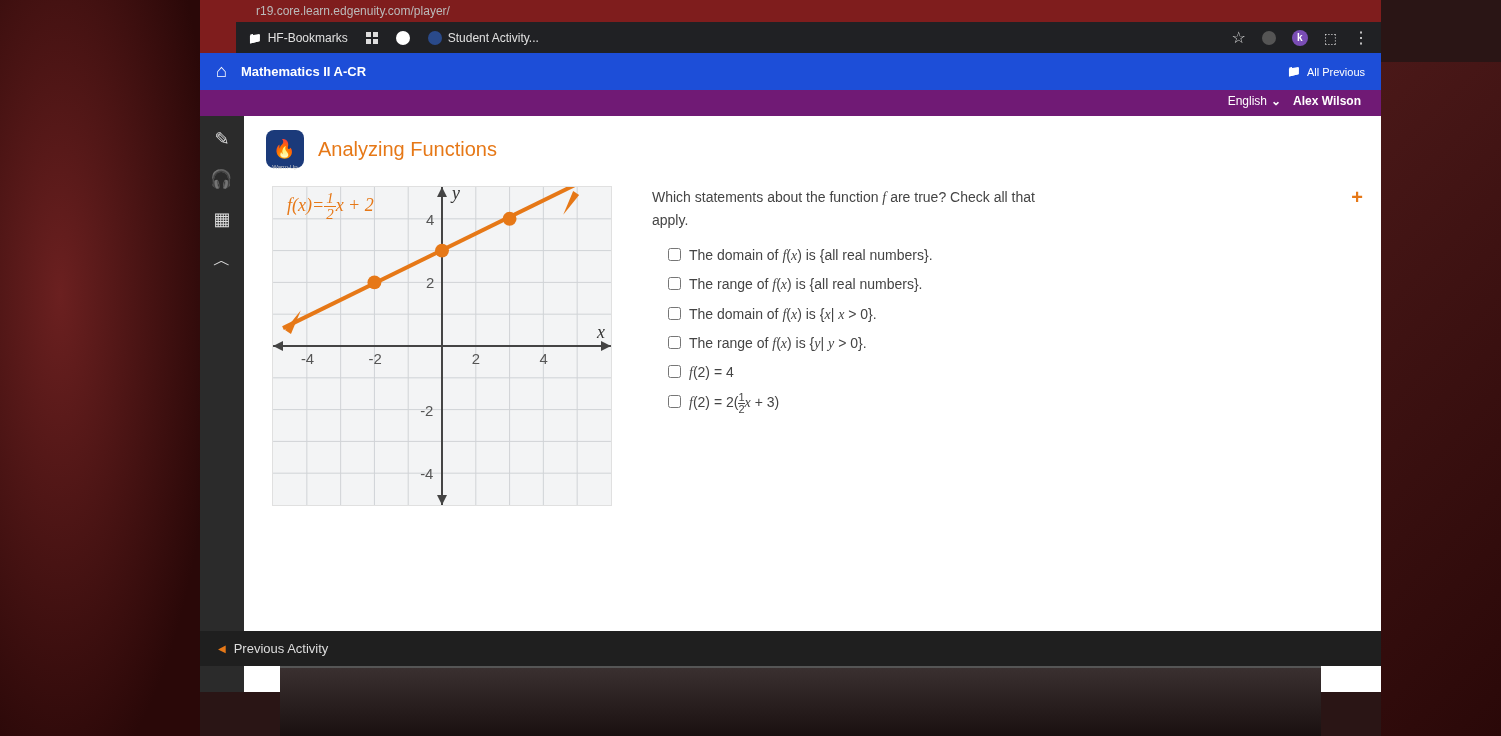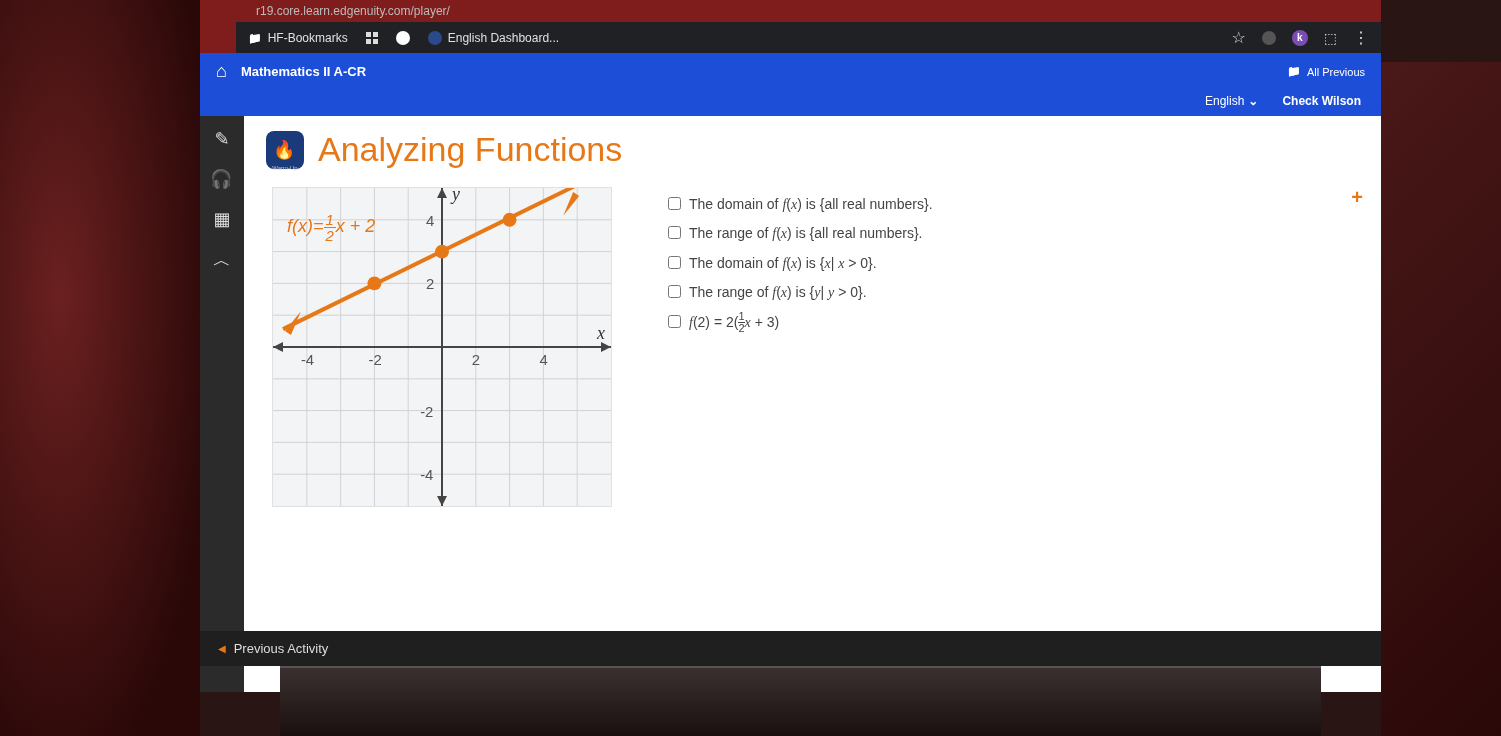--- a/index.html
+++ b/index.html
@@ -75,33 +75,33 @@
     display:flex; align-items:center; gap:14px;
     padding: 14px 22px 10px 22px;
   }
   .warm-icon{
     width:38px;height:38px;border-radius:8px;background:#1b3a7a;
     display:flex;align-items:center;justify-content:center;color:#fff;font-size:20px;
     position:relative;
   }
   .warm-icon::after{content:"🔥"; font-size:18px;}
   .warm-label{position:absolute; bottom:-2px; left:2px; right:2px; font-size:6px; color:#ccc; text-align:center;}
-  .lesson-title{ color:#e67817; font-size:34px; font-weight:400; }
+  .lesson-title{ color:#e67817; font-size:20px; font-weight:400; }
   .plus-add{ position:absolute; right:18px; top:70px; color:#e67817; font-size:20px; font-weight:bold; cursor:pointer;}
   .work-area{
     display:flex; gap:40px; padding: 8px 28px 20px 28px;
   }
   .graph-box{
     width:340px; height:320px; background:#f3f4f5; border:1px solid #e0e0e0;
     position:relative;
   }
   .graph-svg{ width:100%; height:100%; }
   .eq-label{
-    position:absolute; left:14px; top:24px; color:#e67817; font-style:italic;
-    font-size:18px; font-family: Liberation Sans, sans-serif;
+    position:absolute; left:14px; top:4px; color:#e67817; font-style:italic;
+    font-size:18px; font-family: Liberation Serif, serif;
   }
   .frac{display:inline-block; vertical-align:middle; text-align:center; line-height:1; font-size:15px;}
   .frac .n{border-bottom:1px solid #e67817; display:block; padding:0 2px;}
   .frac .d{display:block; padding:0 2px;}
   .question-col{ flex:1; max-width:420px; color:#444; font-size:14px; line-height:1.6;}
   .q-prompt{ margin-bottom:12px; }
   .opt{ display:flex; align-items:flex-start; gap:8px; margin:6px 16px;}
   .opt input{ margin-top:4px;}
   .fx{ font-style:italic; font-family:'Times New Roman',serif;}
   .sm-frac{display:inline-block; vertical-align:middle; text-align:center; line-height:1; font-size:11px;}
@@ -148,21 +148,21 @@
             <span></span>
             <span></span>
             <span></span>
           </span>
       </span>
       <span class="bm-item">
         <span class="icon-circle"></span>
       </span>
       <span class="bm-item">
         <span class="icon-circle" style="background:#2a4a8a"></span>
-        <span>English Dashboard...</span>
+        <span>Student Activity...</span>
       </span>
       <span class="bm-right">
         <span class="icon-star"></span>
         <span style="width:14px;height:14px;border-radius:50%;background:#555"></span>
         <span class="icon-k">k</span>
         <span class="icon-ext"></span>
         <span class="icon-dots"></span>
       </span>
     </div>
   </div>
@@ -171,26 +171,26 @@
     <span class="home-icon"></span>
     <span style="font-weight:bold">Mathematics II A-CR</span>
     <span class="course-right">
       <span class="bm-item" style="font-size:11px">
         <span class="icon-folder"></span>
         <span>All Previous</span>
       </span>
     </span>
   </div>
 
-  <div style="background:#1d4ed8; color:#fff; display:flex; justify-content:flex-end; padding:4px 20px 8px; gap:24px; font-size:12px;">
+  <div style="background:#701a75; color:#fff; display:flex; justify-content:flex-end; padding:4px 20px 8px; gap:12px; font-size:12px;">
       <span class="lang">
         <span>English</span>
         <span class="chev-down"></span>
       </span>
-      <span style="font-weight:bold">Check Wilson</span>
+      <span style="font-weight:bold">Alex Wilson</span>
   </div>
 
   <div class="content-row">
     <div class="tool-rail">
       <span class="t">✎</span>
       <span class="t">🎧</span>
       <span class="t">▦</span>
       <span class="t">︿</span>
     </div>
 
@@ -247,36 +247,41 @@
             <text x="148" y="230" font-size="15" fill="#555">-2</text>
             <text x="148" y="294" font-size="15" fill="#555">-4</text>
             <text x="28" y="178" font-size="15" fill="#555">-4</text>
             <text x="96" y="178" font-size="15" fill="#555">-2</text>
             <text x="200" y="178" font-size="15" fill="#555">2</text>
             <text x="268" y="178" font-size="15" fill="#555">4</text>
           </svg>
         </div>
 
         <div class="question-col">
+          <div class="q-prompt">Which statements about the function <span class="fx">f</span> are true? Check all that apply.</div>
 
           <label class="opt">
             <input type="checkbox" style="">
             <span>The domain of <span class="fx">f</span>(<span class="fx">x</span>) is {all real numbers}.</span>
           </label>
           <label class="opt">
             <input type="checkbox" style="">
             <span>The range of <span class="fx">f</span>(<span class="fx">x</span>) is {all real numbers}.</span>
           </label>
           <label class="opt">
             <input type="checkbox" style="">
             <span>The domain of <span class="fx">f</span>(<span class="fx">x</span>) is {<span class="fx">x</span>| <span class="fx">x</span> &gt; 0}.</span>
           </label>
           <label class="opt">
             <input type="checkbox" style="">
             <span>The range of <span class="fx">f</span>(<span class="fx">x</span>) is {<span class="fx">y</span>| <span class="fx">y</span> &gt; 0}.</span>
+          </label>
+          <label class="opt">
+            <input type="checkbox" style="">
+            <span><span class="fx">f</span>(2) = 4</span>
           </label>
           <label class="opt">
             <input type="checkbox" style="">
             <span><span class="fx">f</span>(2) = 2(<span class="sm-frac"><span class="n">1</span><span>2</span></span><span class="fx">x</span> + 3)</span>
           </label>
         </div>
 
       </div>
     </div>
   </div>

